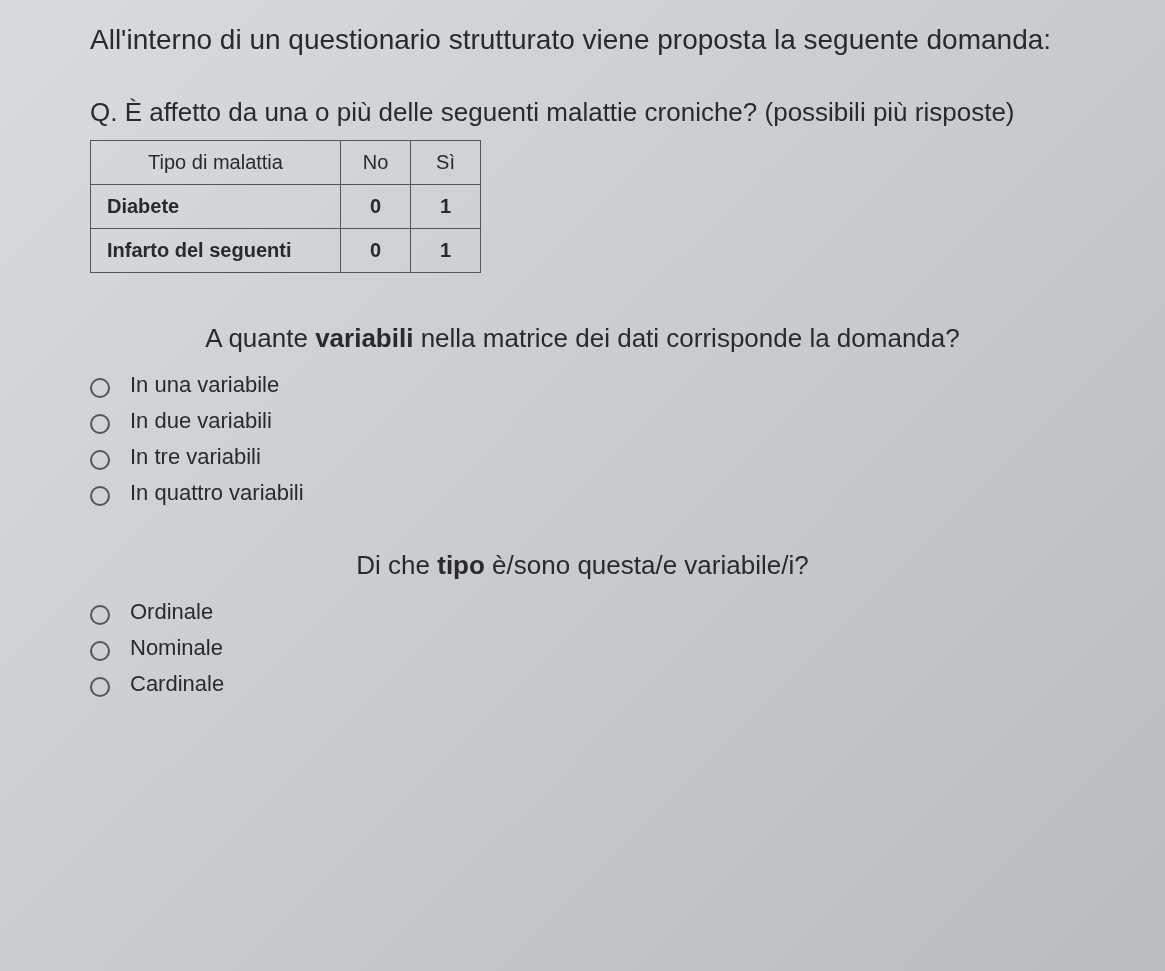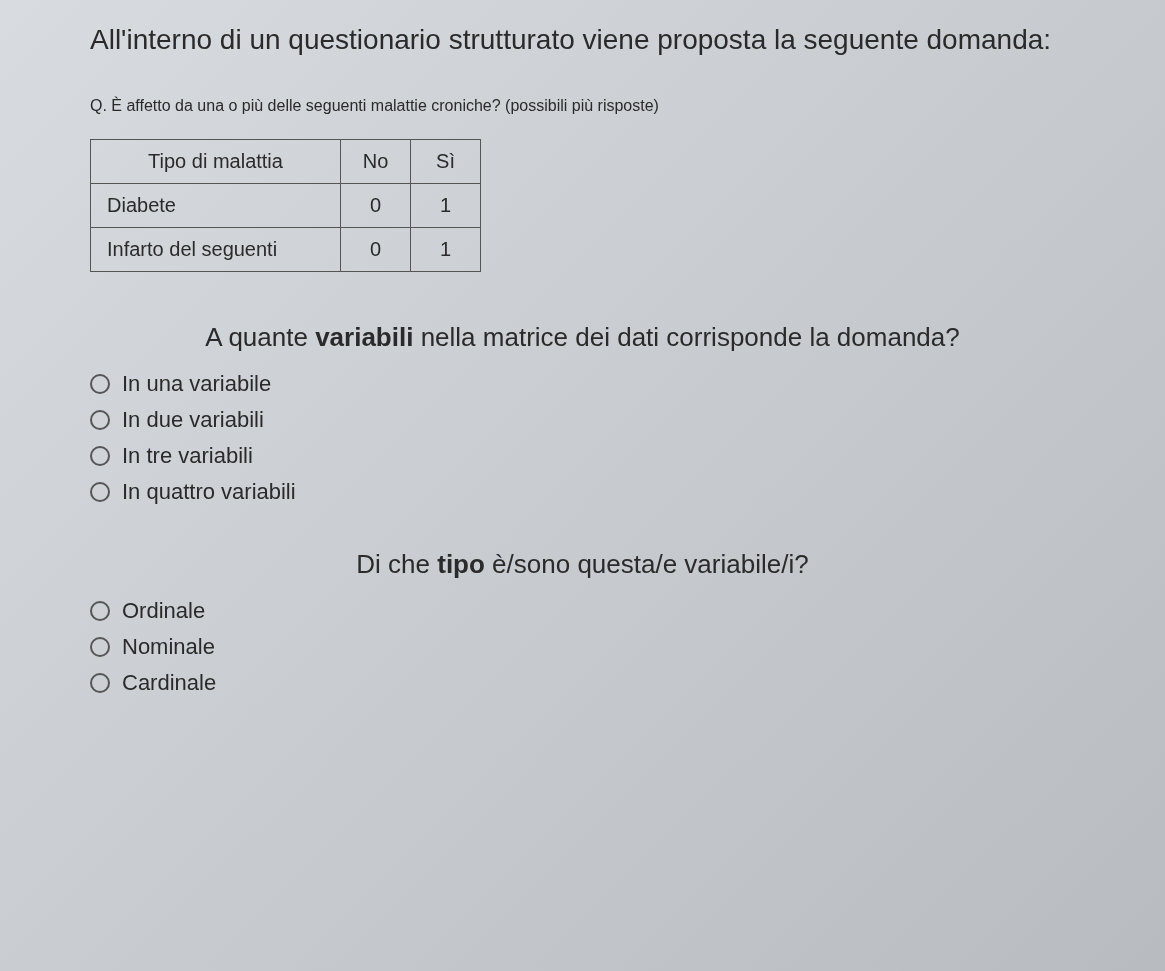--- a/index.html
+++ b/index.html
@@ -15,35 +15,35 @@
       min-height: 971px;
       width: 1165px;
     }
     .intro {
       font-size: 28px;
       font-weight: 400;
       margin-bottom: 38px;
       line-height: 1.4;
     }
     .question-q {
-      font-size: 16px;
+      font-size: 26px;
       font-weight: 400;
-      margin-bottom: 24px;
+      margin-bottom: 12px;
     }
     table {
       border-collapse: collapse;
       margin-bottom: 50px;
       background: transparent;
     }
     th, td {
       border: 1.5px solid #555;
       padding: 10px 16px;
       font-size: 20px;
       text-align: left;
-      font-weight: 400;
+      font-weight: 700;
     }
     th {
       font-weight: 400;
       text-align: center;
     }
     th:first-child {
       text-align: center;
     }
     td.num {
       text-align: center;
@@ -61,22 +61,22 @@
     .question-text {
       font-size: 26px;
       margin-bottom: 16px;
       text-align: center;
     }
     .question-text strong {
       font-weight: 700;
     }
     .option-row {
       display: flex;
-      align-items: center;
-      gap: 12px;
+      align-items: flex-end;
+      gap: 20px;
       margin-bottom: 6px;
       padding: 2px 0;
       cursor: pointer;
     }
     .radio {
       width: 20px;
       height: 20px;
       border: 2px solid #555;
       border-radius: 50%;
       flex-shrink: 0;

